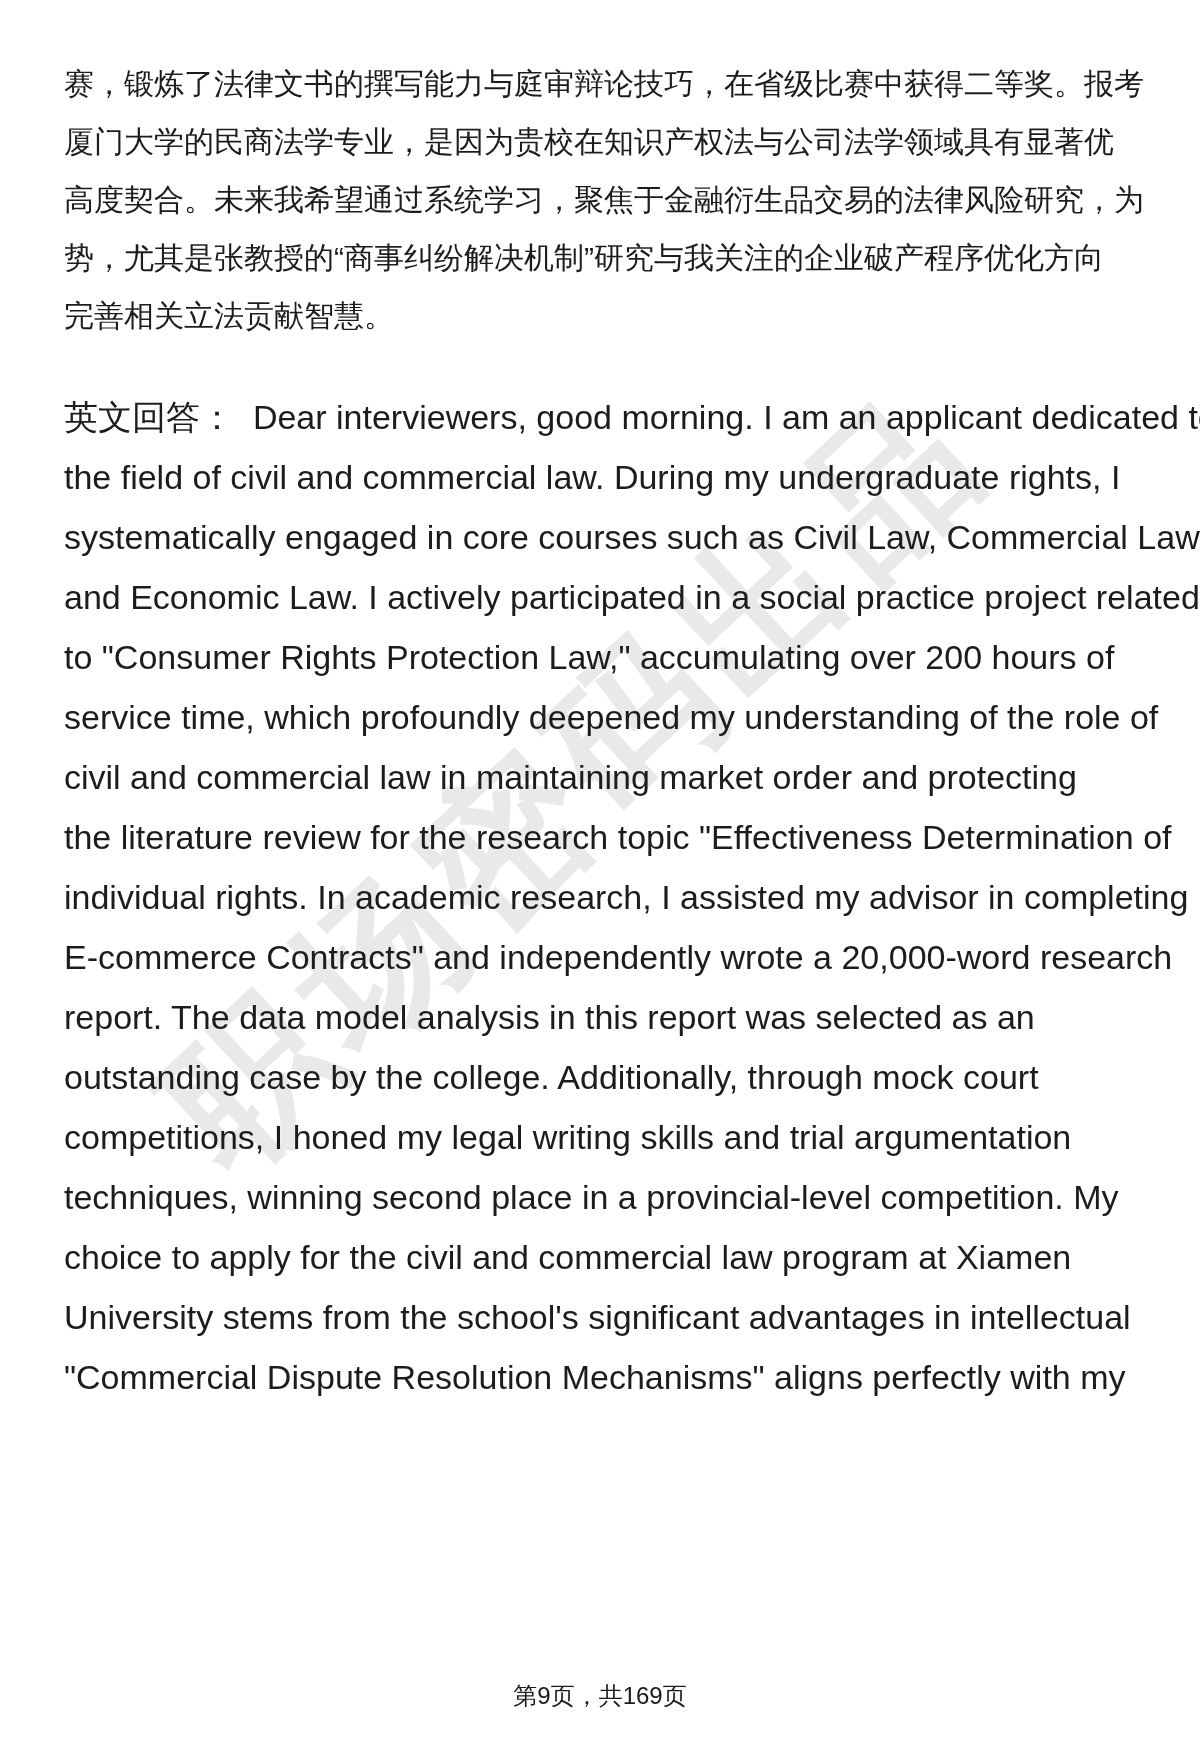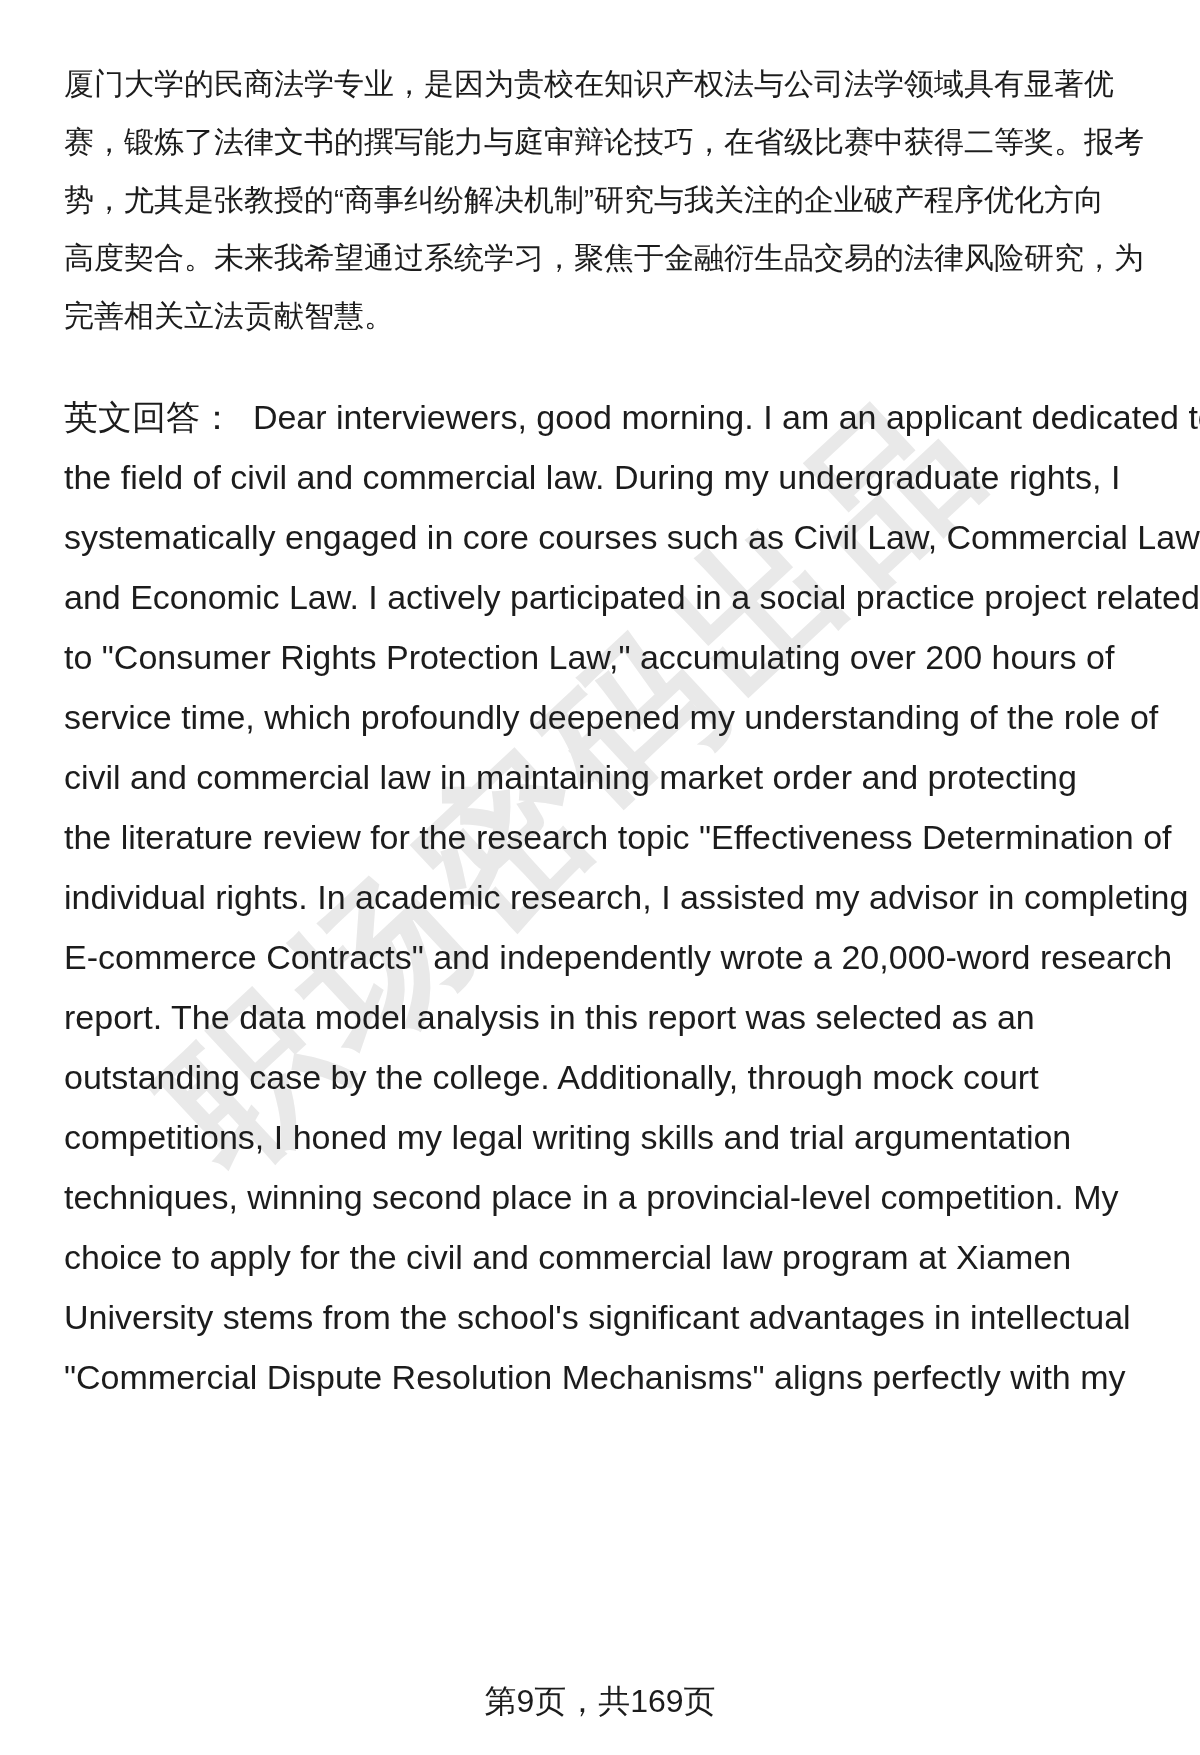--- a/index.html
+++ b/index.html
@@ -48,39 +48,39 @@
     line-height: 60px;
     font-size: 34px;
     white-space: pre;
   }
   .footer {
     position: absolute;
     left: 0;
     right: 0;
     top: 1680px;
     text-align: center;
-    font-size: 32px;
+    font-size: 24px;
     z-index: 1;
     color: #1c1c1c;
   }
 </style>
 </head>
 <body>
 
 <div class="page">
 
   <div class="watermark">职场密码出品</div>
 
   <div class="content">
 
     <p class="para-cn">
+      <span class="line">赛，锻炼了法律文书的撰写能力与庭审辩论技巧，在省级比赛中获得二等奖。报考</span>
       <span class="line">厦门大学的民商法学专业，是因为贵校在知识产权法与公司法学领域具有显著优</span>
-      <span class="line">赛，锻炼了法律文书的撰写能力与庭审辩论技巧，在省级比赛中获得二等奖。报考</span>
+      <span class="line">高度契合。未来我希望通过系统学习，聚焦于金融衍生品交易的法律风险研究，为</span>
       <span class="line">势，尤其是张教授的“商事纠纷解决机制”研究与我关注的企业破产程序优化方向</span>
-      <span class="line">高度契合。未来我希望通过系统学习，聚焦于金融衍生品交易的法律风险研究，为</span>
       <span class="line">完善相关立法贡献智慧。</span>
     </p>
 
     <p class="para-en">
       <span class="line">英文回答：  Dear interviewers, good morning. I am an applicant dedicated to</span>
       <span class="line">the field of civil and commercial law. During my undergraduate rights, I</span>
       <span class="line">systematically engaged in core courses such as Civil Law, Commercial Law,</span>
       <span class="line">and Economic Law. I actively participated in a social practice project related</span>
       <span class="line">to "Consumer Rights Protection Law," accumulating over 200 hours of</span>
       <span class="line">service time, which profoundly deepened my understanding of the role of</span>

